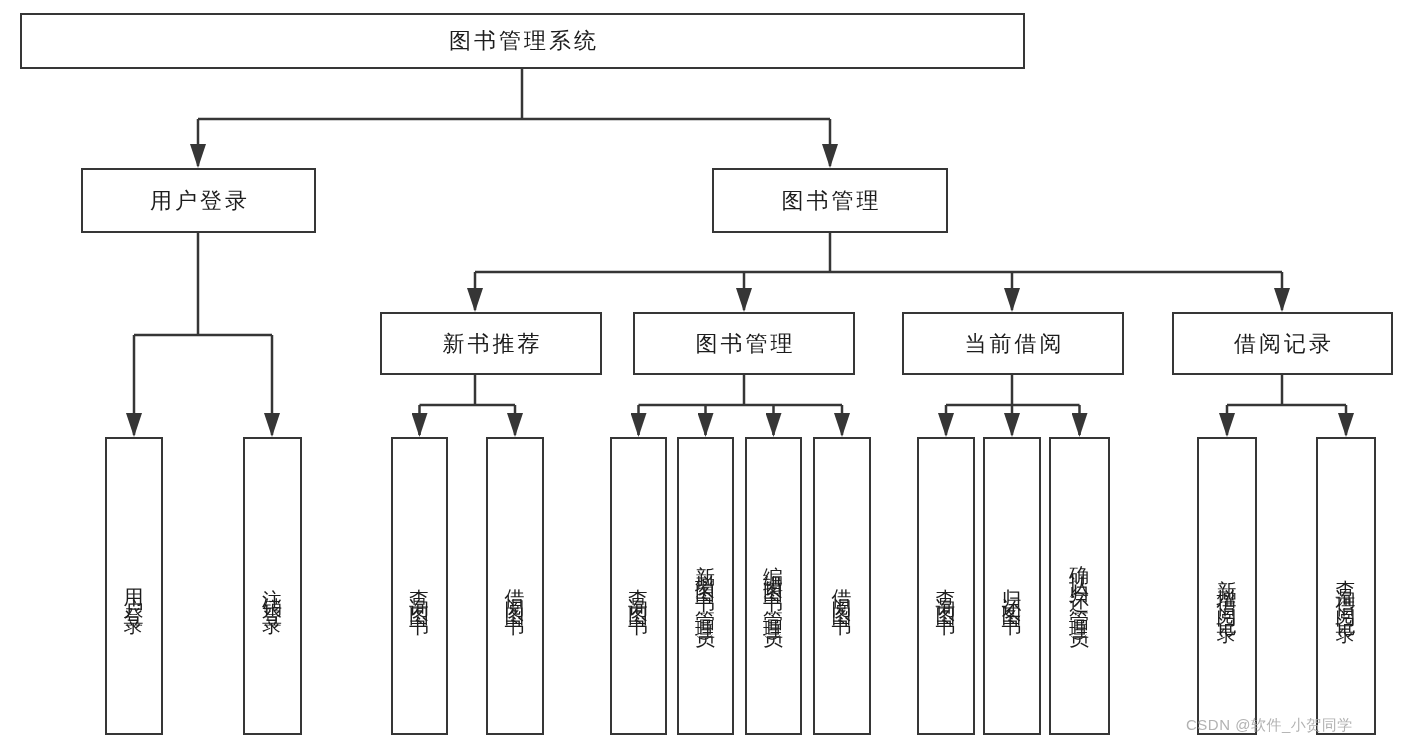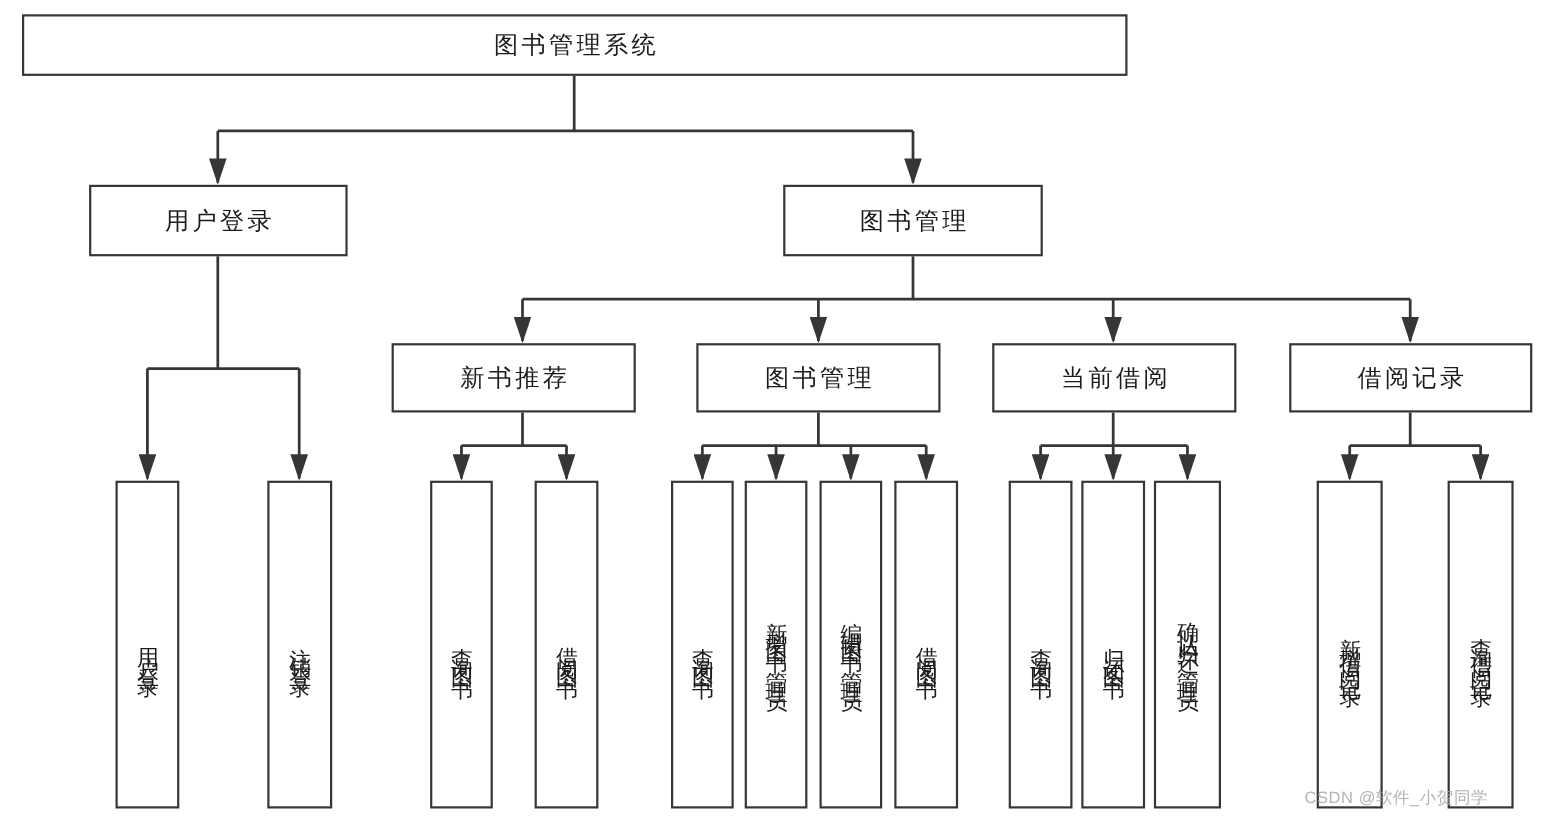--- a/index.html
+++ b/index.html
@@ -48,21 +48,21 @@
     font-size: 15px;
     color: rgba(171, 171, 171, 0.92);
     letter-spacing: 0.5px;
     white-space: nowrap;
     z-index: 5;
   }
   
   #n-root            { left: 20px;   top: 13px;  width: 1005px; height: 56px; }
   #n-user-login      { left: 81px;   top: 168px; width: 235px;  height: 65px; }
   #n-book-mgmt       { left: 712px;  top: 168px; width: 236px;  height: 65px; }
-  #n-new-book-rec    { left: 356px;  top: 312px; width: 222px;  height: 63px; }
+  #n-new-book-rec    { left: 380px;  top: 312px; width: 222px;  height: 63px; }
   #n-book-borrow     { left: 633px;  top: 312px; width: 222px;  height: 63px; }
   #n-current-borrow  { left: 902px;  top: 312px; width: 222px;  height: 63px; }
   #n-borrow-records  { left: 1172px; top: 312px; width: 221px;  height: 63px; }
   .leaf { top: 437px; height: 298px; }
   #l-user-login      { left: 105px;  width: 58px; }
   #l-logout          { left: 243px;  width: 59px; }
   #l-rec-query       { left: 391px;  width: 57px; }
   #l-rec-borrow      { left: 486px;  width: 58px; }
   #l-bb-query        { left: 610px;  width: 57px; }
   #l-bb-add          { left: 677px;  width: 57px; }

